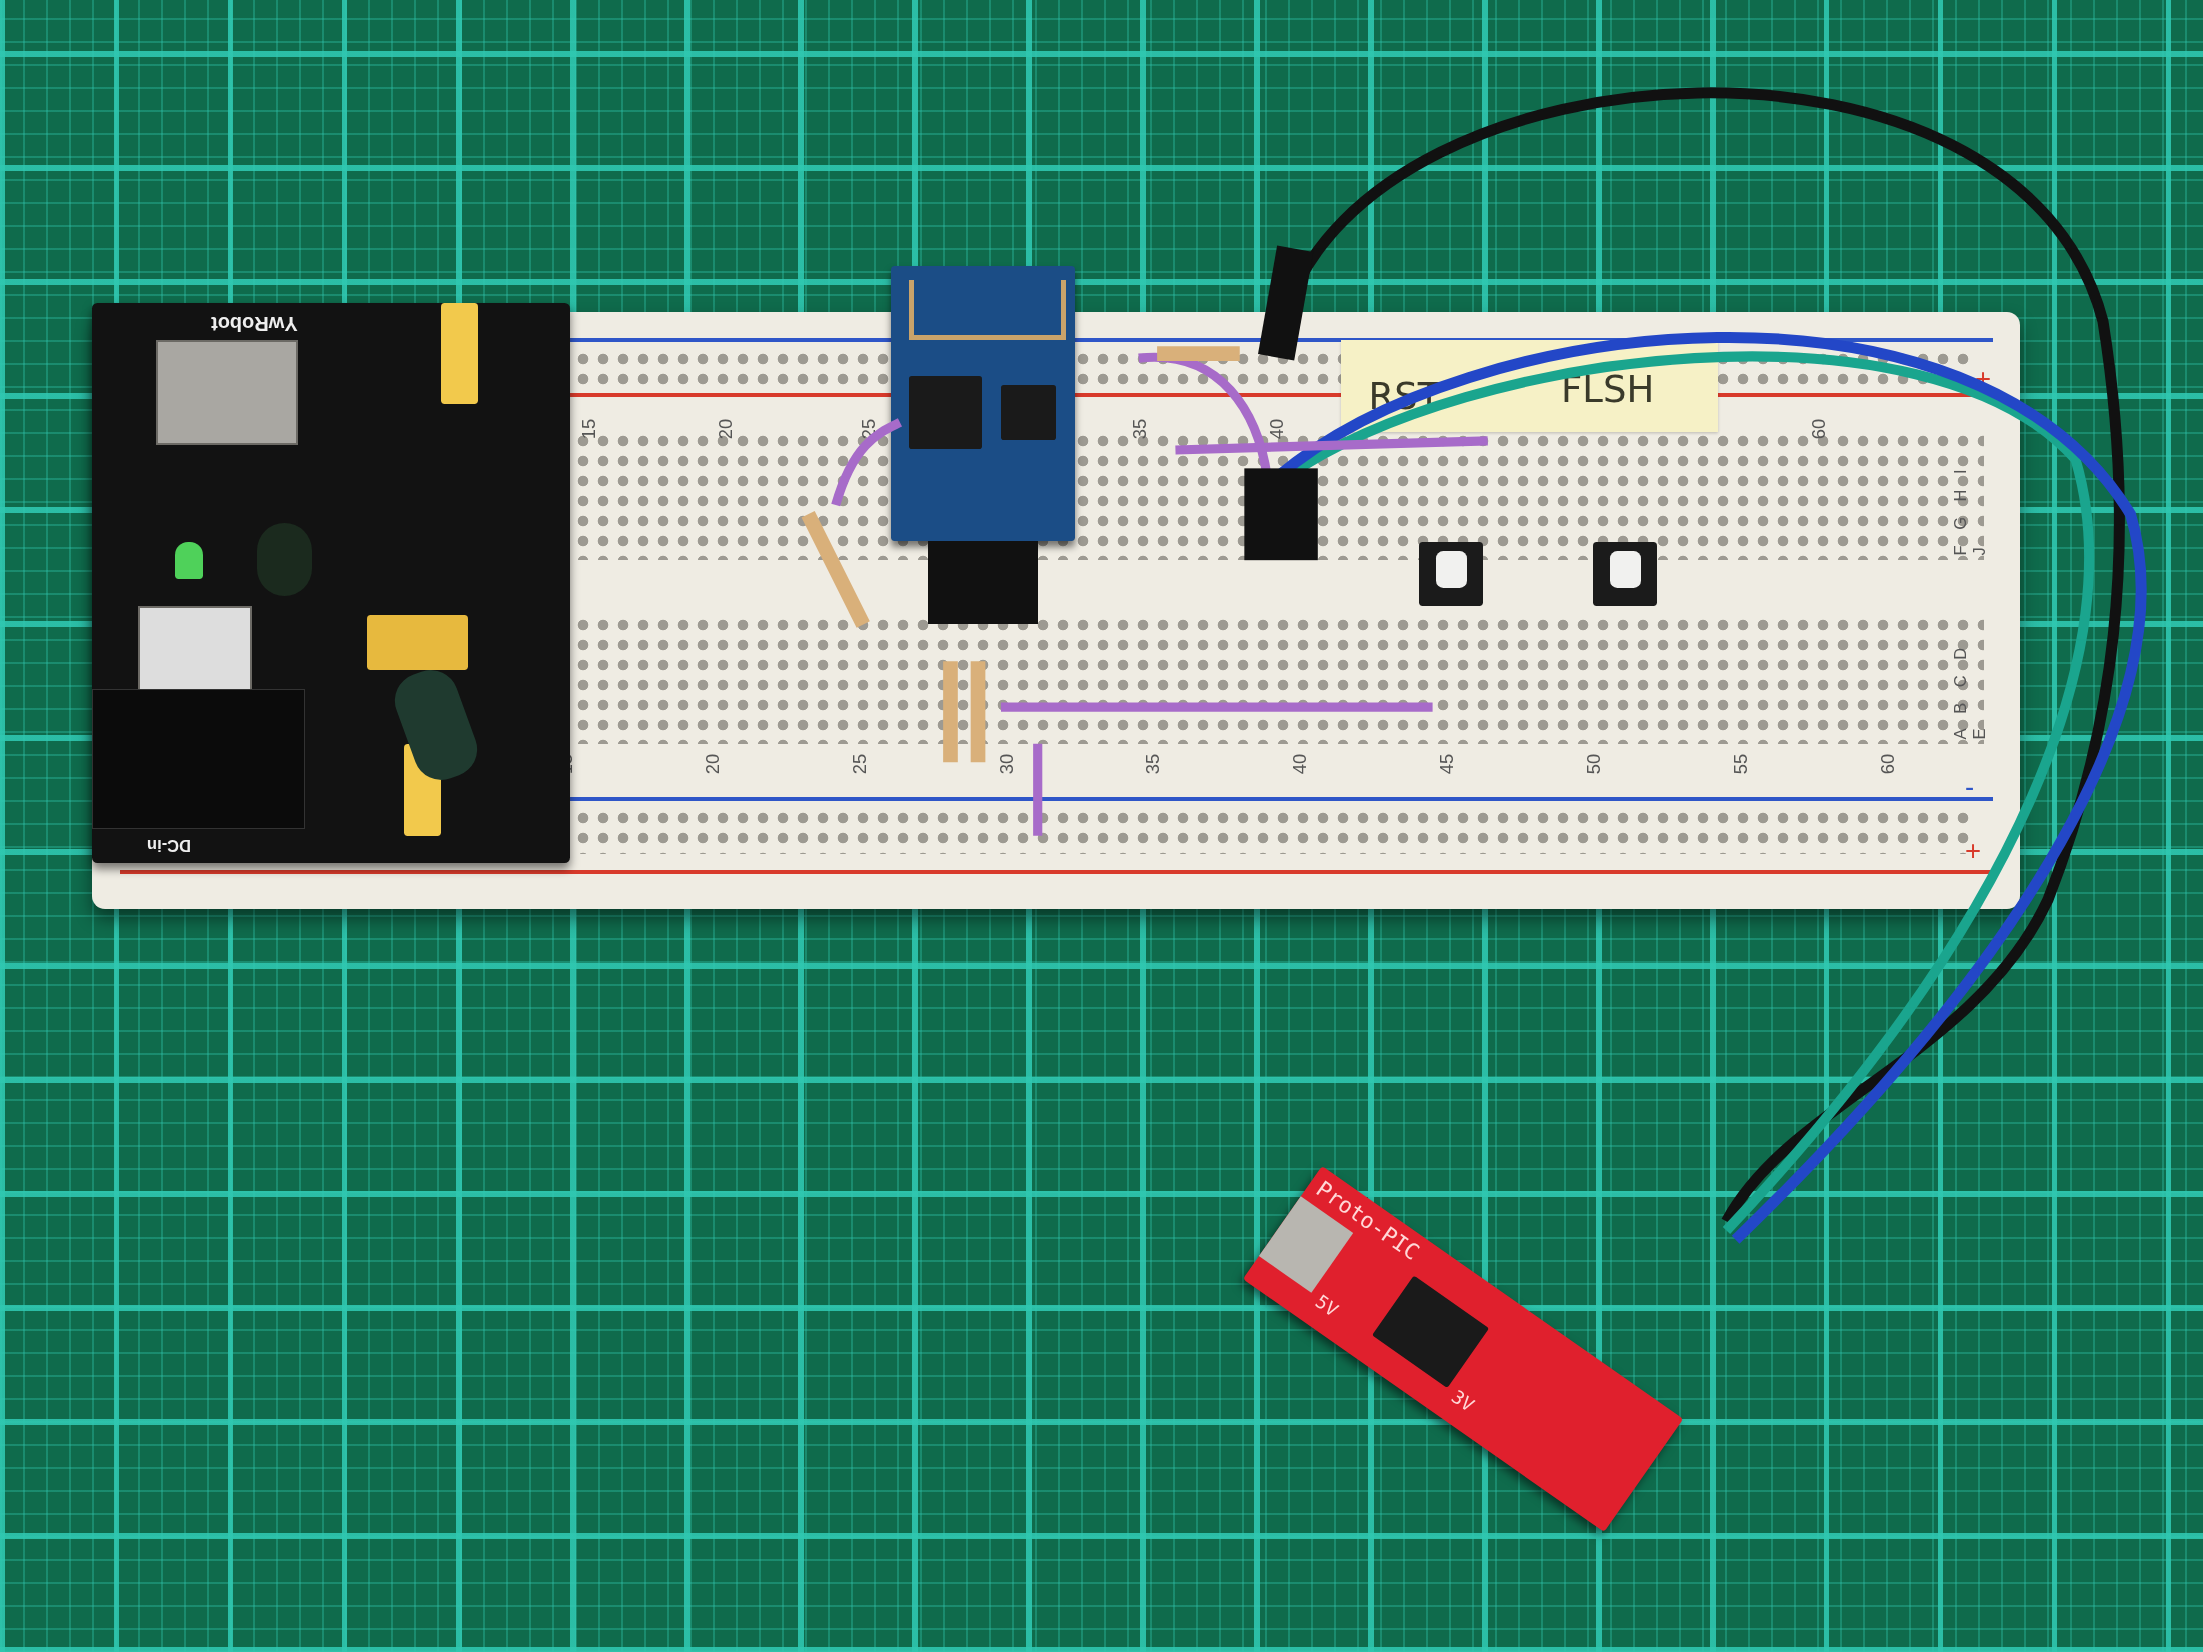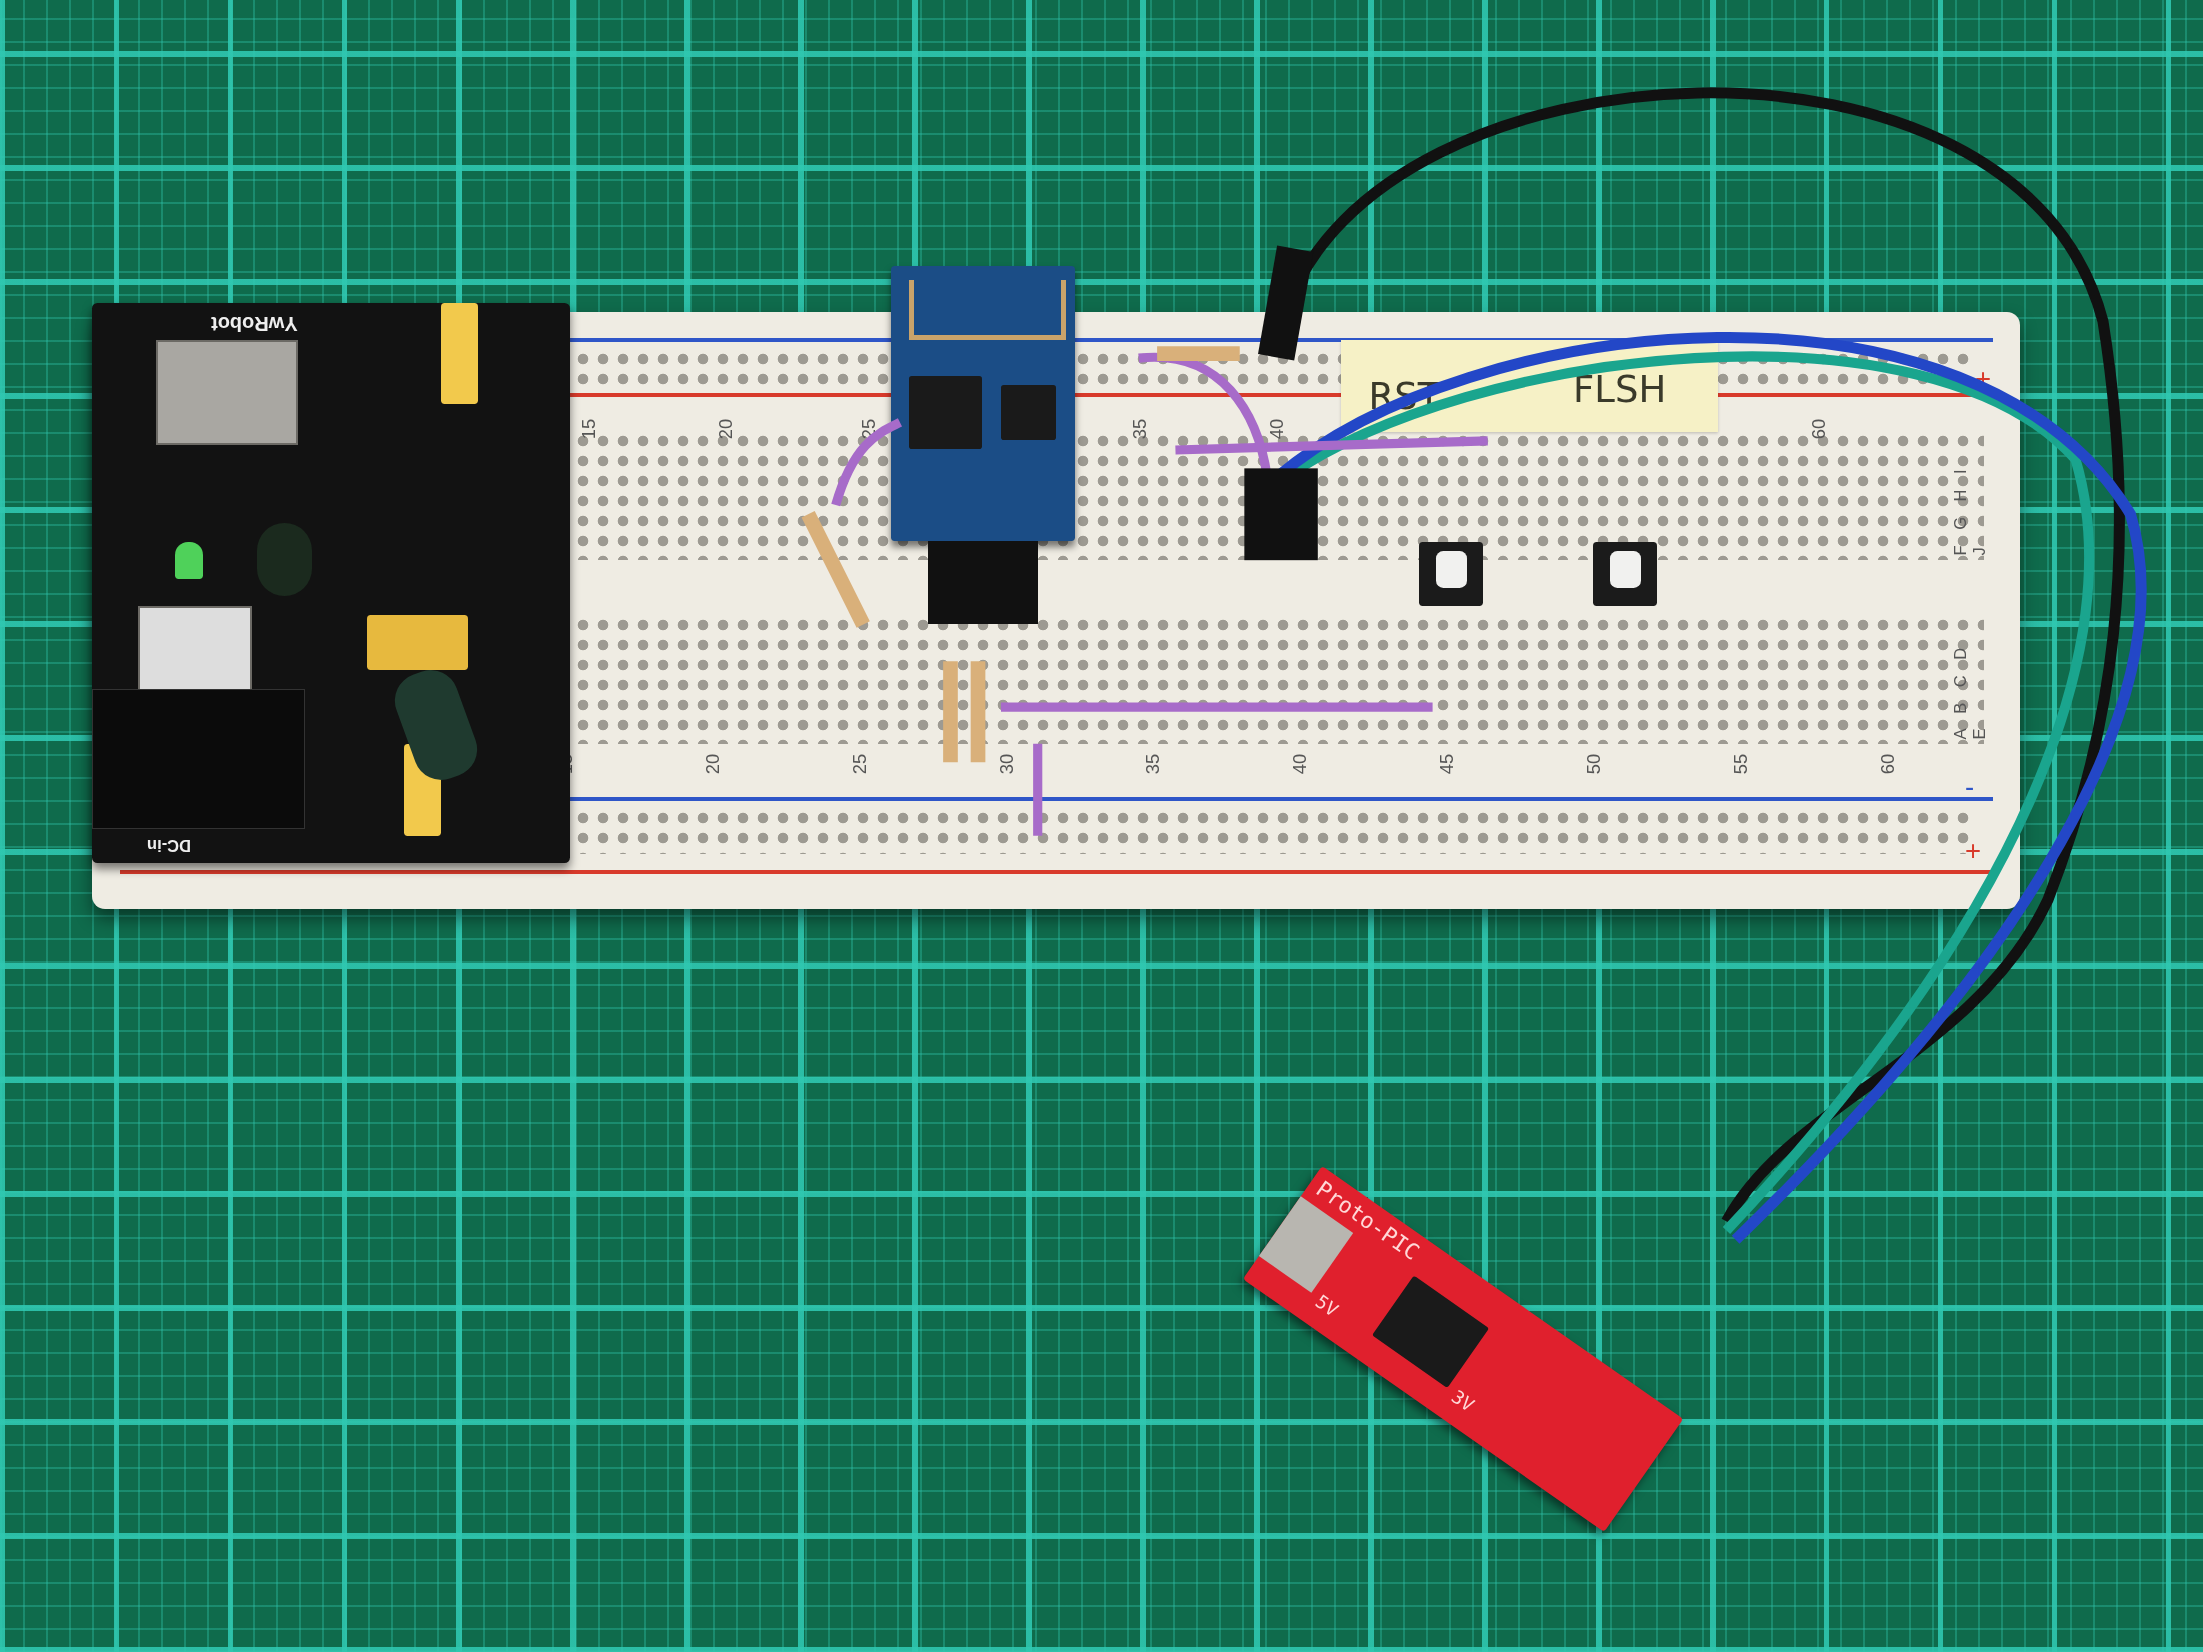--- a/index.html
+++ b/index.html
@@ -89,21 +89,21 @@
 
 <div class="abs esp">
   <div class="antenna"></div>
   <div class="chip" style="left:18.4px;top:110px;width:73px;height:73px;"></div>
   <div class="chip" style="left:110px;top:119px;width:55px;height:55px;"></div>
   <div class="abs" style="left:37px;top:275px;width:110px;height:83px;background:#111;"></div>
 </div>
 
 <div class="abs label-note">
   <span class="note-text" style="left:27.5px;top:35px;">RST</span>
-  <span class="note-text" style="left:232px;top:27.5px;">FLSH</span>
+  <span class="note-text" style="left:220px;top:27.5px;">FLSH</span>
 </div>
 
 <div class="button" style="left:1419px;top:542px;">
     <div class="cap"></div>
   </div>
 <div class="button" style="left:1593px;top:542px;">
     <div class="cap"></div>
   </div>
 
 <svg class="wires" width="2204" height="1653" viewBox="0 0 2400 1800">

